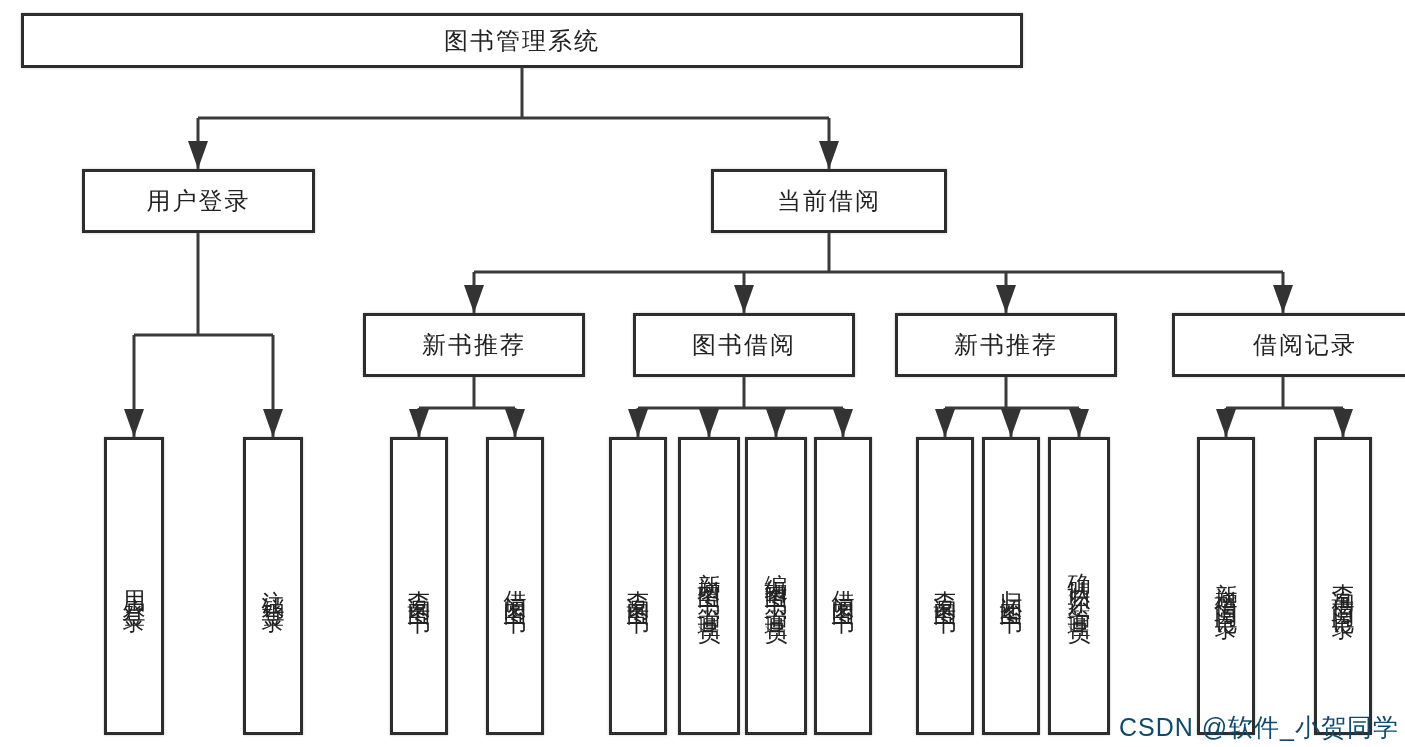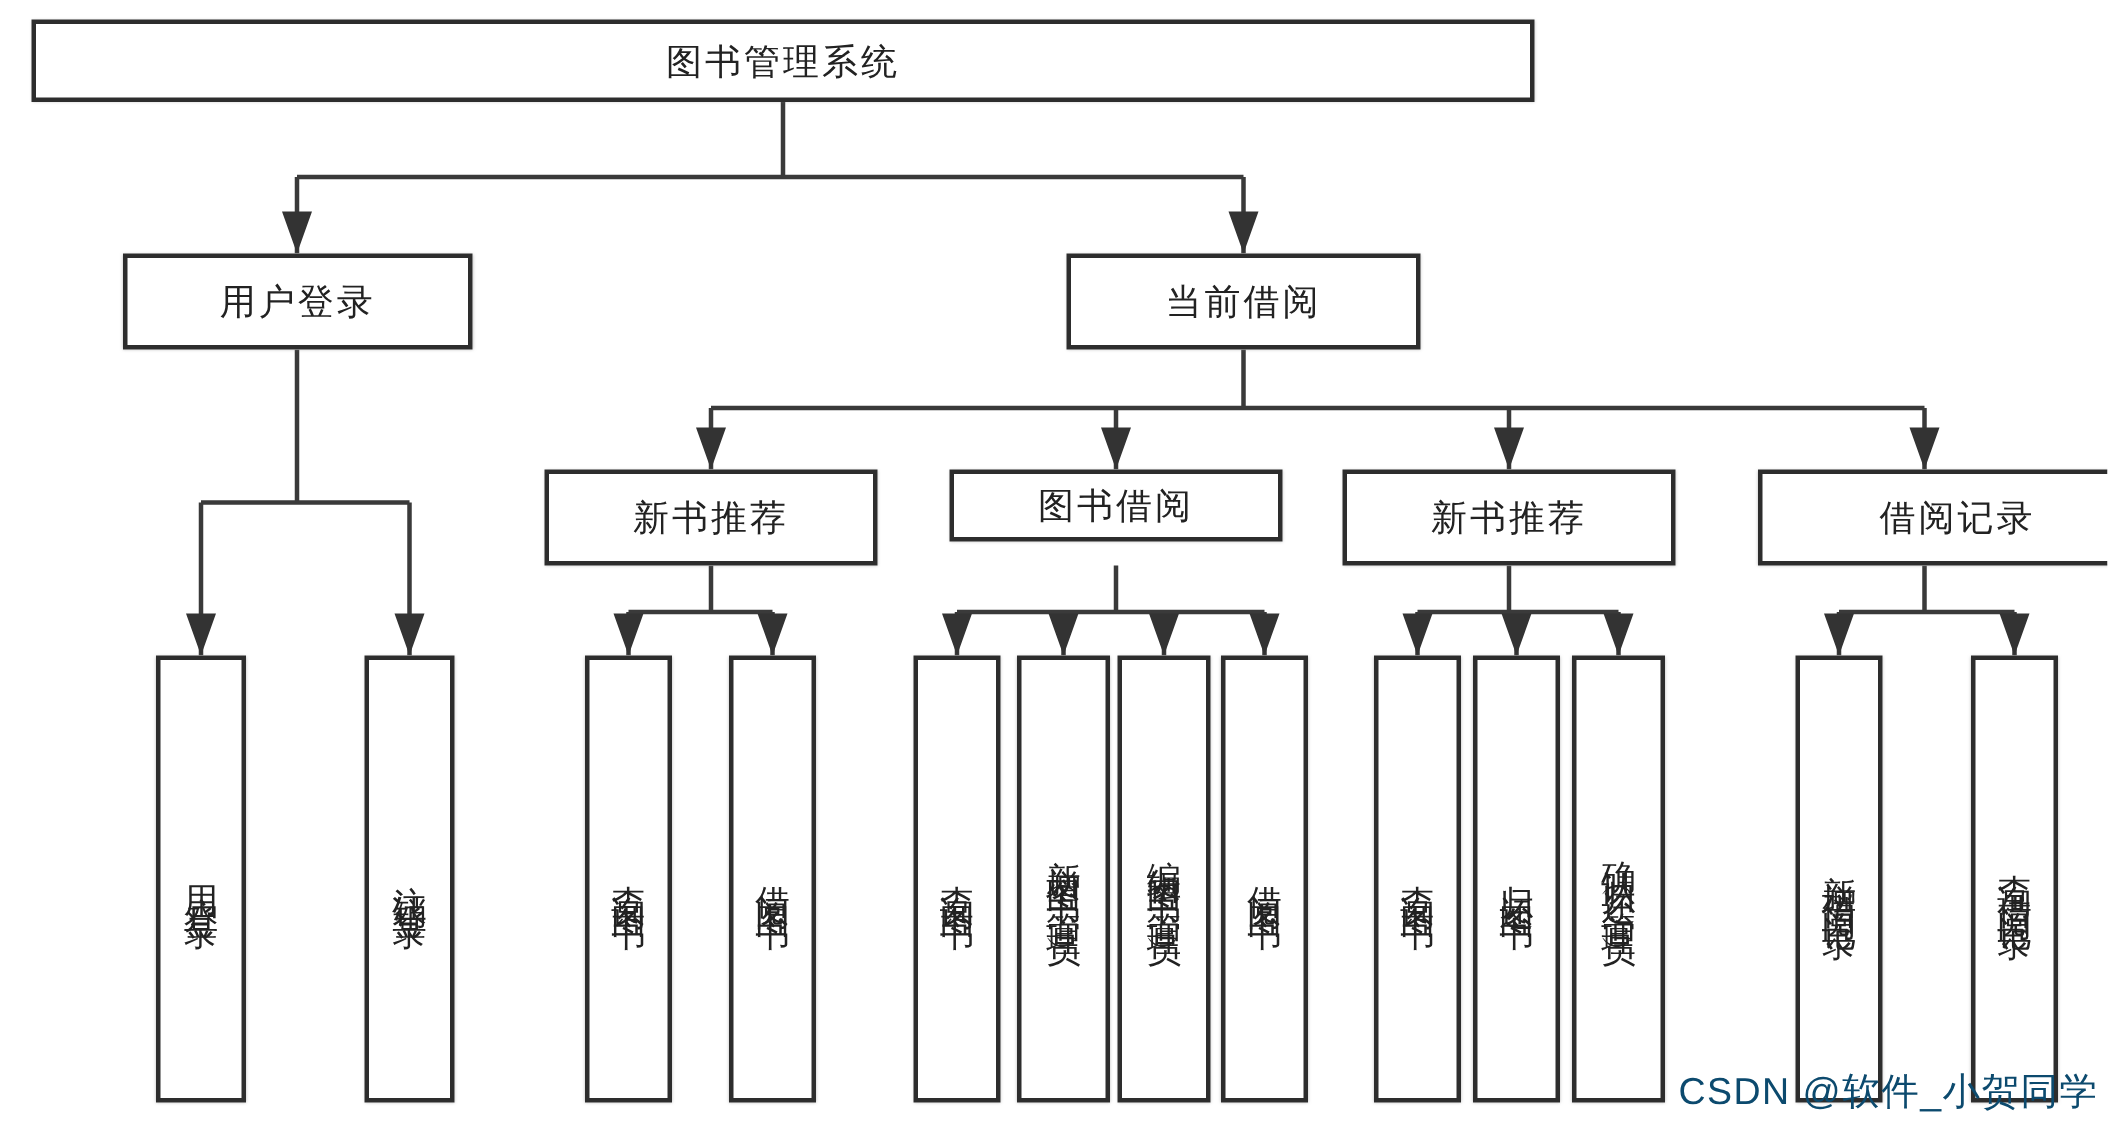--- a/index.html
+++ b/index.html
@@ -73,21 +73,21 @@
       <path d="M1216 409h20l-10 28z M1333 409h20l-10 28z"></path>
     </g>
   </svg>
 
   <div class="node" style="left:21px;top:13px;width:1002px;height:55px">图书管理系统</div>
 
   <div class="node" style="left:82px;top:169px;width:233px;height:64px">用户登录</div>
   <div class="node" style="left:711px;top:169px;width:236px;height:64px">当前借阅</div>
 
   <div class="node" style="left:363px;top:313px;width:222px;height:64px">新书推荐</div>
-  <div class="node" style="left:633px;top:313px;width:222px;height:48px">图书借阅</div>
+  <div class="node" style="left:633px;top:313px;width:222px;height:64px">图书借阅</div>
   <div class="node" style="left:895px;top:313px;width:222px;height:64px">新书推荐</div>
   <div class="node" style="left:1172px;top:313px;width:266px;height:64px">借阅记录</div>
 
   <div class="node leaf" style="left:104px;width:60px">用户登录</div>
   <div class="node leaf" style="left:243px;width:60px">注销登录</div>
 
   <div class="node leaf" style="left:390px;width:58px">查询图书</div>
   <div class="node leaf" style="left:486px;width:58px">借阅图书</div>
 
   <div class="node leaf" style="left:609px;width:58px">查询图书</div>

